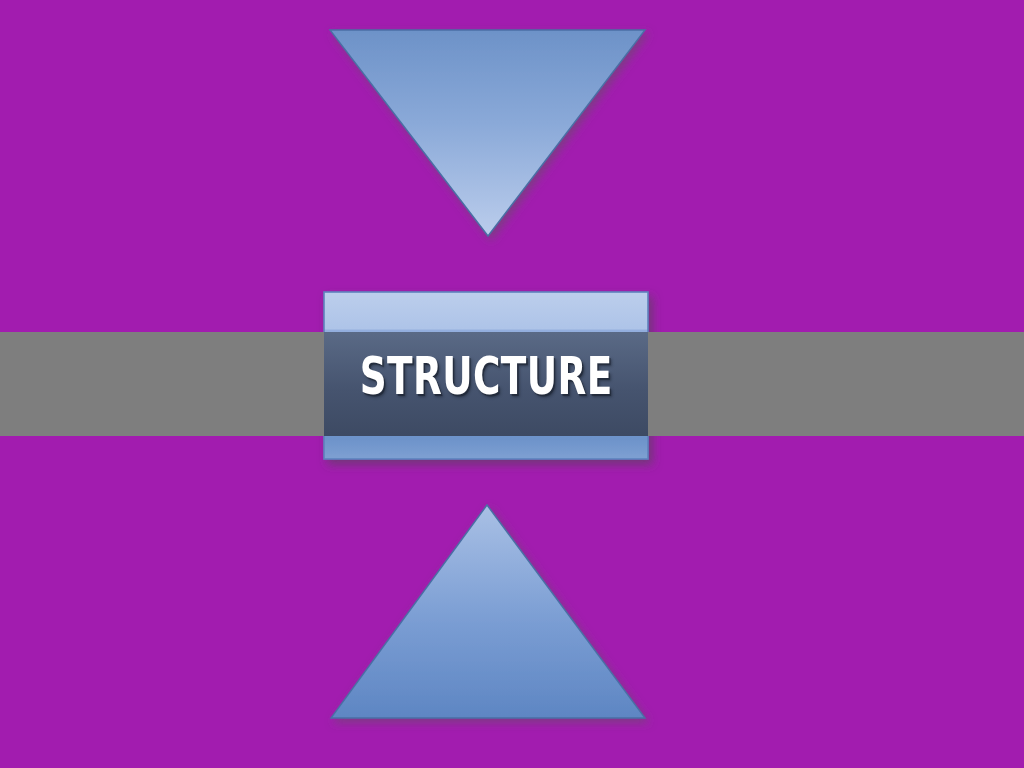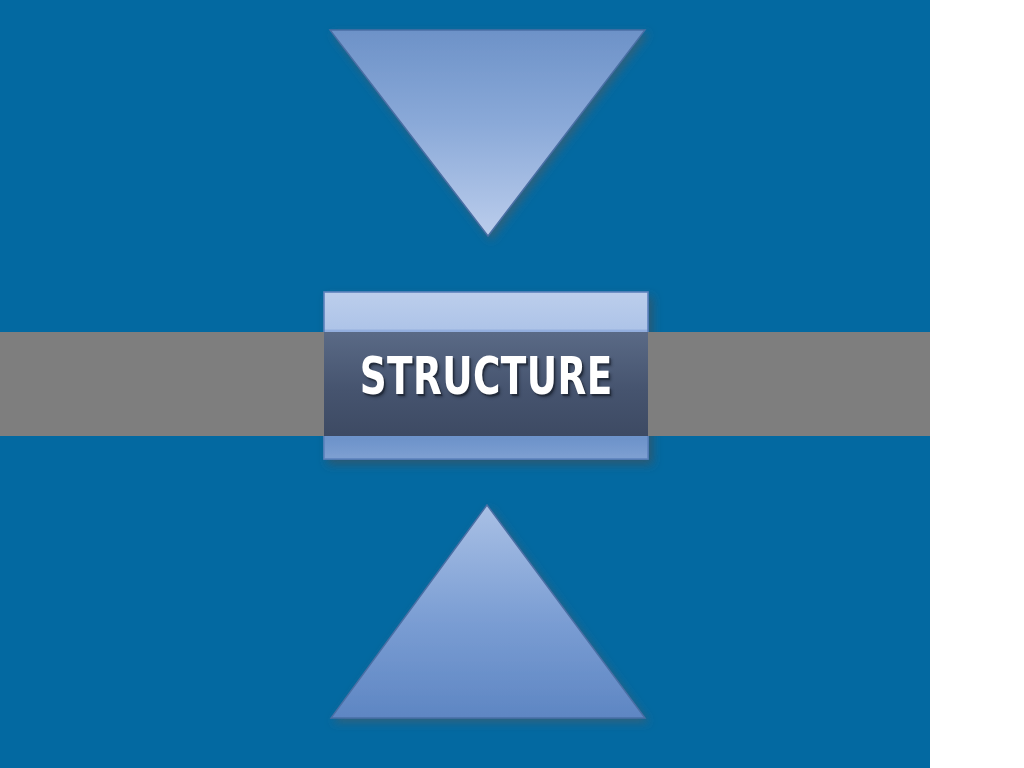--- a/index.html
+++ b/index.html
@@ -5,23 +5,23 @@
   html, body {
     margin: 0;
     padding: 0;
     background: #ffffff;
   }
   body {
     font-family: "Liberation Sans", sans-serif;
   }
   #slide {
     position: relative;
-    width: 930px;
+    width: 1024px;
     height: 768px;
-    background: #0369a1;
+    background: #a21caf;
     overflow: hidden;
   }
 
   
   .shape-layer {
     position: absolute;
     left: 0;
     top: 0;
     width: 1024px;
     height: 768px;

